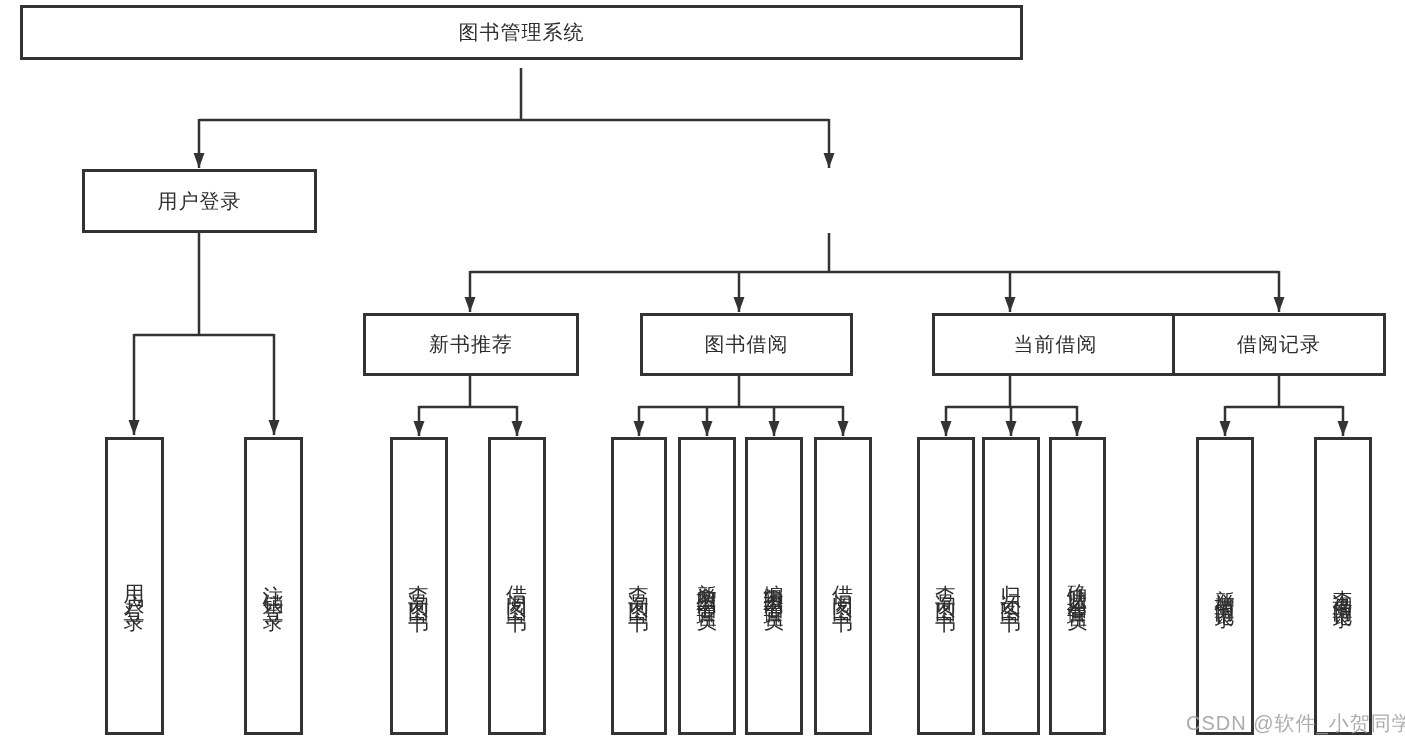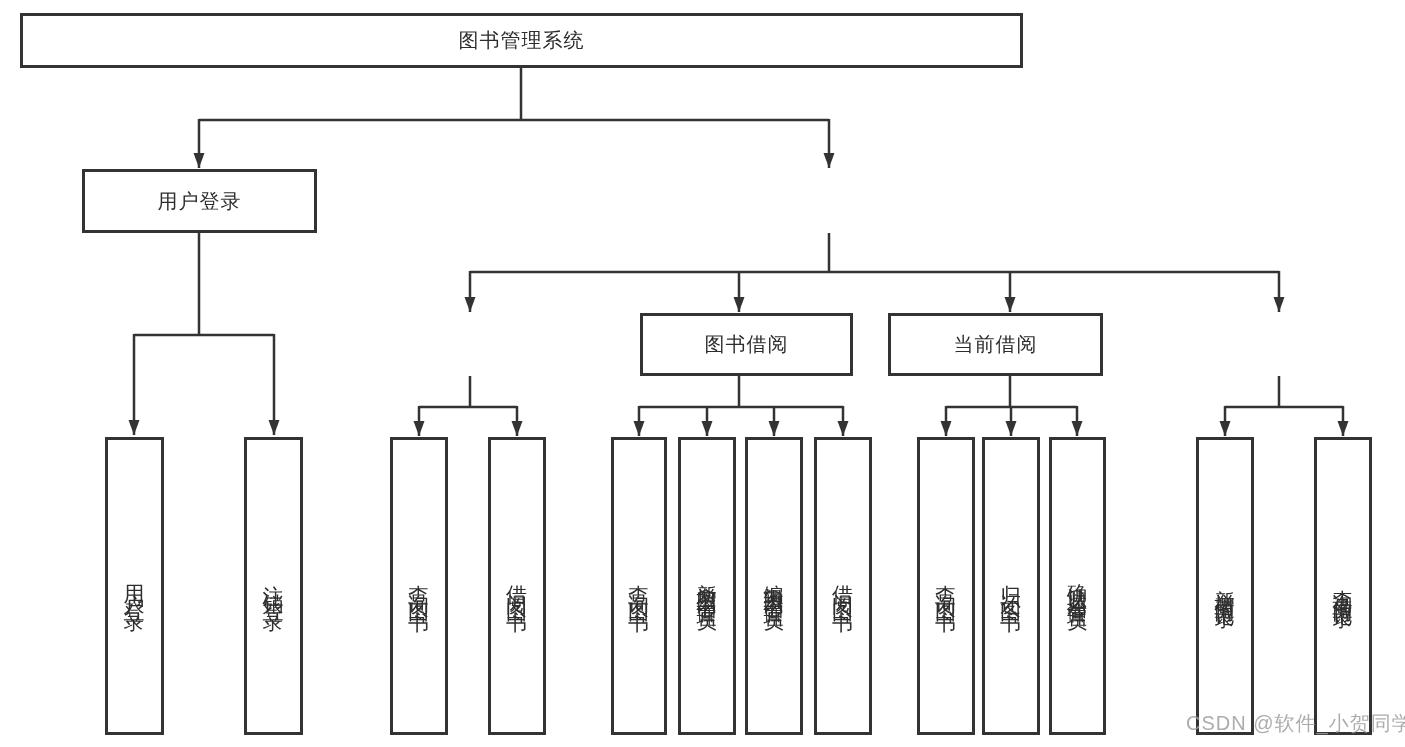--- a/index.html
+++ b/index.html
@@ -98,26 +98,28 @@
       <line x1="946" y1="406" x2="946" y2="436" marker-end="url(#arrow)"></line>
       <line x1="1011" y1="406" x2="1011" y2="436" marker-end="url(#arrow)"></line>
       <line x1="1077" y1="406" x2="1077" y2="436" marker-end="url(#arrow)"></line>
 
       <path d="M1279,376 V407 M1225,407 H1343"></path>
       <line x1="1225" y1="406" x2="1225" y2="436" marker-end="url(#arrow)"></line>
       <line x1="1343" y1="406" x2="1343" y2="436" marker-end="url(#arrow)"></line>
     </g>
   </svg>
 
-  <div class="node hbox" style="left:20px; top:13px; width:1003px; height:55px;">图书管理系统</div>
+  <div class="node hbox" style="left:20px; top:5px; width:1003px; height:55px;">图书管理系统</div>
 
   <div class="node hbox" style="left:82px; top:169px; width:235px; height:64px;">用户登录</div>
 
+  <div class="node hbox" style="left:363px; top:313px; width:216px; height:63px;">新书推荐</div>
   <div class="node hbox" style="left:633px; top:313px; width:213px; height:63px;margin-left:7px;">图书借阅</div>
-  <div class="node hbox" style="left:888px; top:313px; width:215px; height:63px;">当前借阅</div>
+  <div class="node hbox" style="left:932px; top:313px; width:247px; height:63px;">当前借阅</div>
+  <div class="node hbox" style="left:1172px; top:313px; width:214px; height:63px;">借阅记录</div>
 
   <div class="node vbox" style="left:105px; top:437px; width:59px; height:298px;">用户登录</div>
   <div class="node vbox" style="left:244px; top:437px; width:59px; height:298px;">注销登录</div>
 
   <div class="node vbox" style="left:390px; top:437px; width:58px; height:298px;">查询图书</div>
   <div class="node vbox" style="left:488px; top:437px; width:58px; height:298px;">借阅图书</div>
 
   <div class="node vbox" style="left:611px; top:437px; width:56px; height:298px;">查询图书</div>
   <div class="node vbox dense" style="left:678px; top:437px; width:58px; height:298px;">新增图书（管理员）</div>
   <div class="node vbox dense" style="left:745px; top:437px; width:58px; height:298px;">编辑图书（管理员）</div>

